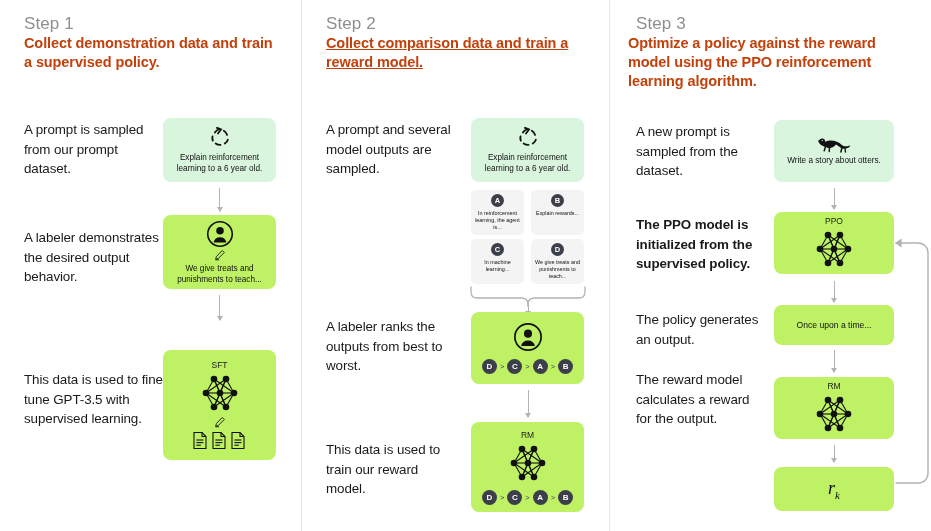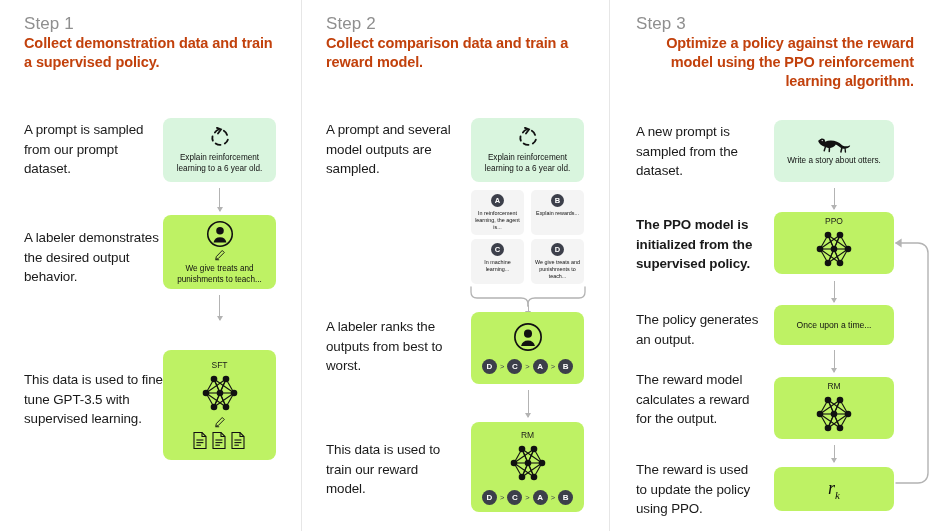--- a/index.html
+++ b/index.html
@@ -25,23 +25,23 @@
   .step-label {
     position: absolute; left: 24px; top: 14px;
     font-size: 17px; color: #8f8f8f; letter-spacing: .1px;
   }
   #col3 .step-label { left: 26px; }
   .step-title {
     position: absolute; left: 24px; top: 34px;
     font-size: 14.5px; font-weight: bold; line-height: 19px;
     color: #c2410c; letter-spacing: -.1px;
   }
-  #col3 .step-title { left: 34px; width: 270px; text-align: right; }
+  #col3 .step-title { left: 18px; width: 270px; }
   #col1 .step-title { width: 250px; }
-  #col2 .step-title { width: 265px; }
+  #col2 .step-title { width: 265px; text-decoration: underline; }
 
   .caption {
     position: absolute; font-size: 13.4px; line-height: 19.5px;
     color: #1a1a1a; letter-spacing: -.1px;
   }
 
   
   .box {
     position: absolute;
     background: #bef264;
@@ -329,21 +329,20 @@
   </div>
 
   <div class="column" id="col3">
     <div class="step-label">Step 3</div>
     <div class="step-title">Optimize a policy against the reward model using the PPO reinforcement learning algorithm.</div>
 
     <div class="caption" style="left:26px; top:122px; width:125px;">A new prompt is sampled from the dataset.</div>
     <div class="caption" style="left:26px; top:215px; width:130px;font-weight:bold;">The PPO model is initialized from the supervised policy.</div>
     <div class="caption" style="left:26px; top:310px; width:135px;">The policy generates an output.</div>
     <div class="caption" style="left:26px; top:370px; width:130px;">The reward model calculates a reward for the output.</div>
-    <div class="caption" style="left:26px; top:460px; width:125px;">The reward is used to update the policy using PPO.</div>
 
     <div class="box green" style="left:164px; top:120px; width:120px; height:62px;">
       <span>
         <svg width="36" height="18" viewBox="0 0 48 24" fill="#111">
           <path d="M4.5 5.2c1.6-2.2 4.4-2.6 6.2-1.2 1.1.9 1.5 2.2 1.3 3.5 2.4-.9 5-1.4 7.8-1.4 5.9 0 11 2.2 14.3 5.5 1.6 1.6 3.5 2.2 5.6 2.2 2 0 3.7-.5 5-1.2.6-.3 1.1.4.7.9-1.3 1.6-3.3 2.8-5.8 3.2l.6 4.6c.1.6-.3 1-.9 1s-1-.4-1-1l-.3-4.4c-.9 0-1.8-.1-2.6-.3l-1.2 4.9c-.1.6-.6.9-1.2.8-.5-.1-.9-.6-.8-1.2l1.2-5.2c-1-.5-1.9-1.1-2.7-1.9-1.1-1.1-2.6-2-4.3-2.7-1.3 2.5-4 4.2-7.5 4.6l-.2 4.9c0 .6-.5 1-1.1 1-.5 0-1-.5-.9-1.1l.2-4.8c-1.2-.1-2.4-.4-3.5-.8l-1.5 4.9c-.2.6-.8.8-1.3.6-.5-.2-.8-.8-.6-1.3l1.6-5.1C6.9 13 4.1 10.2 3 6.9c-.3-.9.9-1.7 1.5-1.7z"></path>
           <circle cx="8.3" cy="6.1" r="0.9" fill="#fff"></circle>
         </svg>
       </span>
       <div class="box-text" style="margin-top:1px;">Write a story about otters.</div>
     </div>

